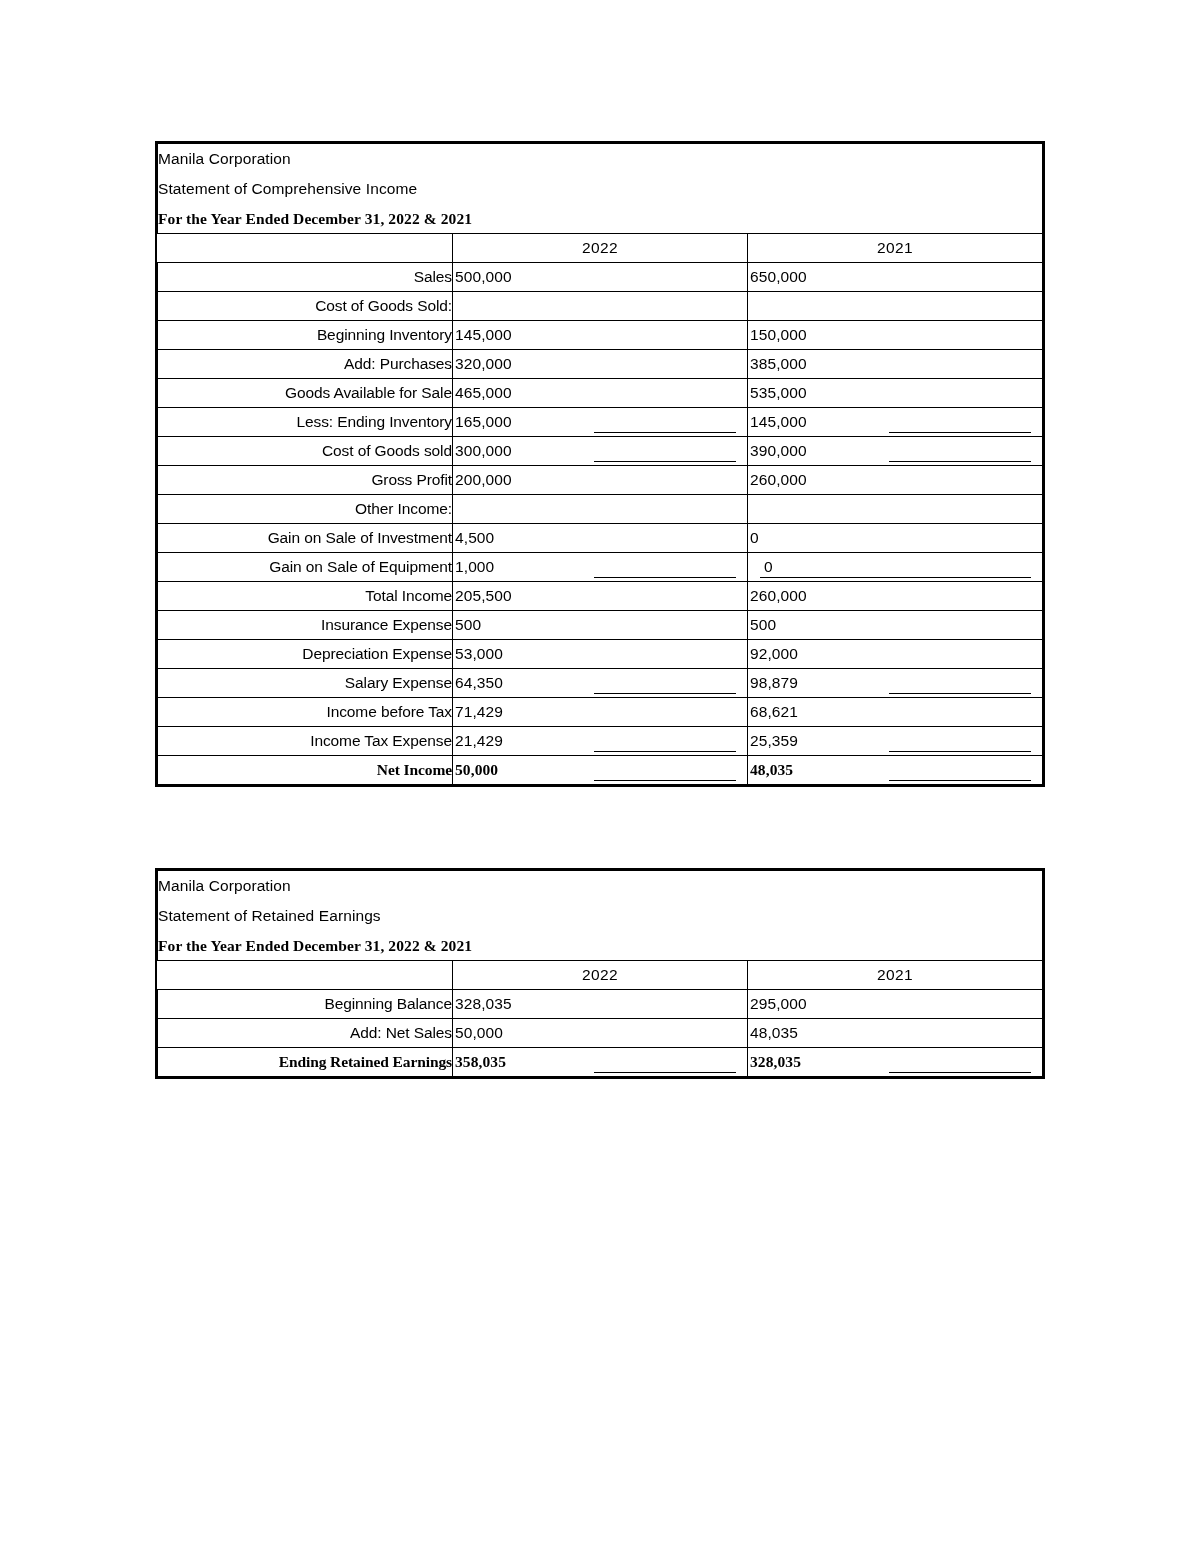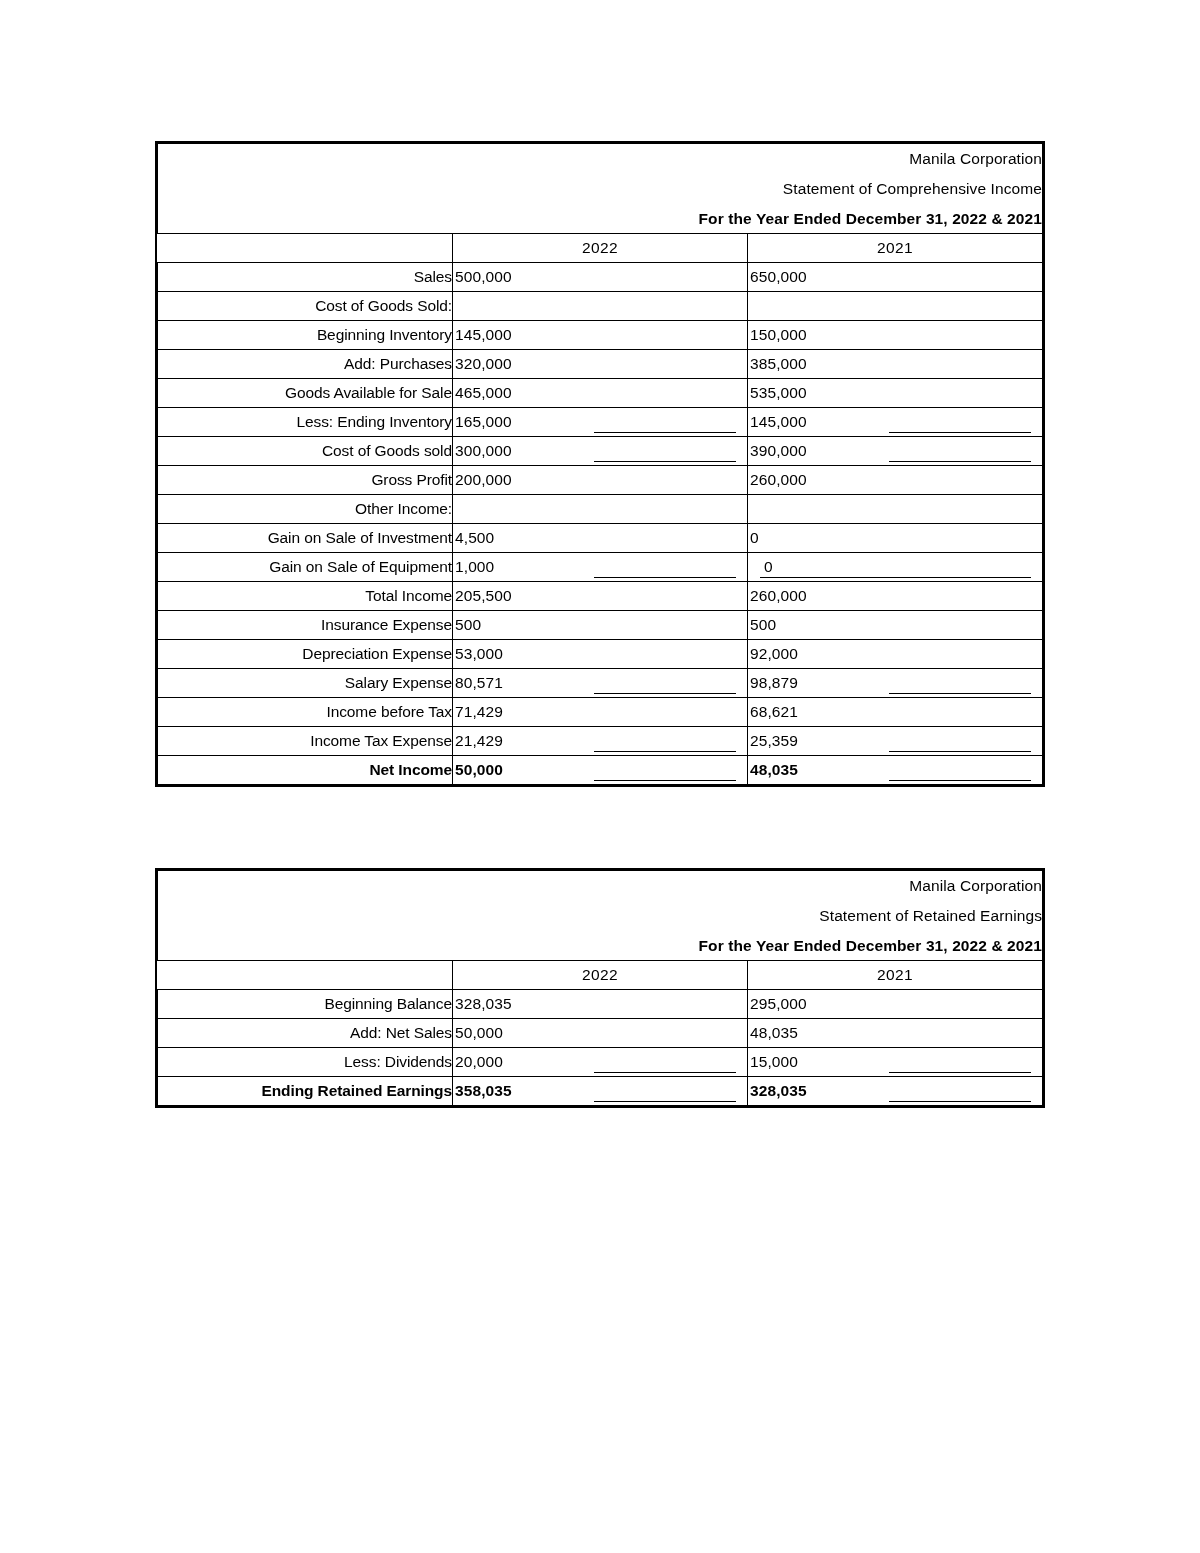--- a/index.html
+++ b/index.html
@@ -50,21 +50,21 @@
     height: 29px;
     box-sizing: border-box;
   }
 
   
   .titleblock td {
     border: none;
     border-bottom: 2px solid #000;
     height: auto;
     padding: 9px 0 8px 0;
-    text-align: right;
+    text-align: left;
   }
   .title-line {
     display: block;
     line-height: 1.92;
     font-size: 15.5px;
     letter-spacing: .1px;
   }
   .title-line.bold { font-weight: bold; }
 
   
@@ -83,21 +83,21 @@
     text-align: right;
     padding-left: 11px;
     letter-spacing: -0.1px;
   }
   td.val {
     text-align: left;
     padding-right: 13px;
     letter-spacing: .1px;
     position: relative;
   }
-  td.bold, .bold { font-weight: bold; }
+  td.bold, .bold { font-weight: bold; font-family: Liberation Serif, serif; }
 
   
   td.val .num {
     display: inline-block;
     position: relative;
     padding: 0 2px 1px 2px;
   }
   td.val.ul-single .rule,
   td.val.ul-wide .rule {
     position: absolute;
@@ -221,21 +221,21 @@
         </tr>
 
         <tr>
           <td class="lbl">Depreciation Expense</td>
           <td class="val"><span class="num">53,000</span></td>
           <td class="val"><span class="num">92,000</span></td>
         </tr>
 
         <tr>
           <td class="lbl">Salary Expense</td>
-          <td class="val ul-single"><span class="num">80,571</span><span class="rule"></span></td>
+          <td class="val ul-single"><span class="num">64,350</span><span class="rule"></span></td>
           <td class="val ul-single"><span class="num">98,879</span><span class="rule"></span></td>
         </tr>
 
         <tr>
           <td class="lbl">Income before Tax</td>
           <td class="val"><span class="num">71,429</span></td>
           <td class="val"><span class="num">68,621</span></td>
         </tr>
 
         <tr>
@@ -275,25 +275,20 @@
           <td class="val"><span class="num">328,035</span></td>
           <td class="val"><span class="num">295,000</span></td>
         </tr>
 
         <tr>
           <td class="lbl">Add: Net Sales</td>
           <td class="val"><span class="num">50,000</span></td>
           <td class="val"><span class="num">48,035</span></td>
         </tr>
 
-        <tr>
-          <td class="lbl">Less: Dividends</td>
-          <td class="val ul-single"><span class="num">20,000</span><span class="rule"></span></td>
-          <td class="val ul-single"><span class="num">15,000</span><span class="rule"></span></td>
-        </tr>
 
         <tr>
           <td class="lbl bold">Ending Retained Earnings</td>
           <td class="val ul-single bold"><span class="num">358,035</span><span class="rule"></span></td>
           <td class="val ul-single bold"><span class="num">328,035</span><span class="rule"></span></td>
         </tr>
       </tbody>
     </table>
   </div>
 

